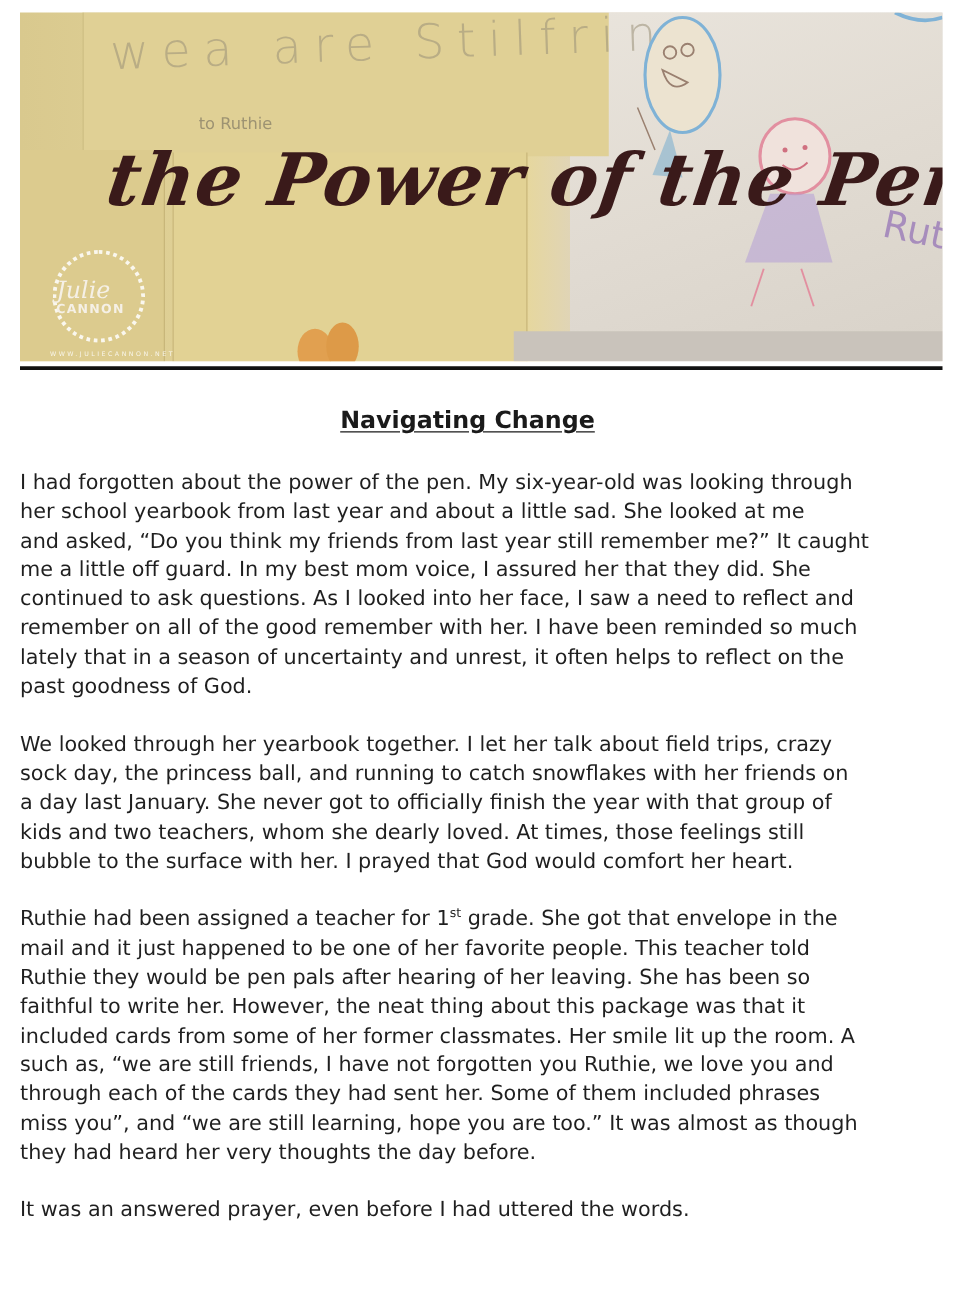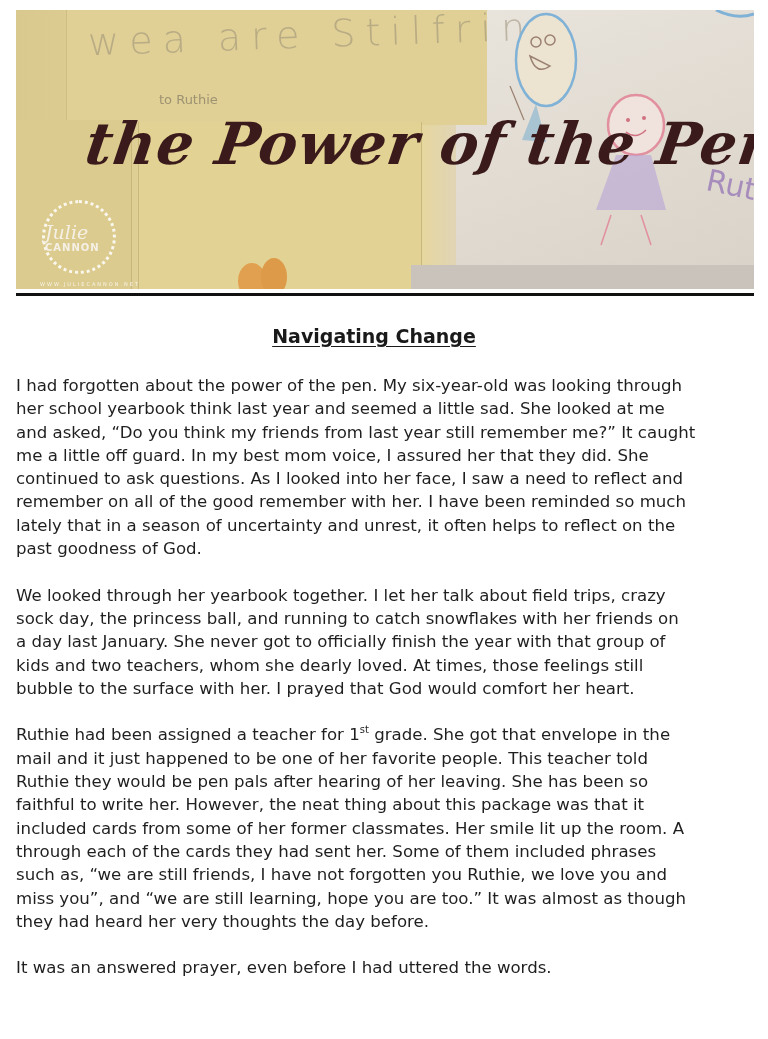--- a/index.html
+++ b/index.html
@@ -113,42 +113,42 @@
   <span class="logo-url">WWW.JULIECANNON.NET</span>
 </div>
 
 <div class="divider"></div>
 
 <div class="heading">Navigating Change</div>
 
 <div class="content">
   <p>
     <span class="line">I had forgotten about the power of the pen. My six-year-old was looking through</span>
-    <span class="line">her school yearbook think last year and seemed a little sad. She looked at me</span>
+    <span class="line">her school yearbook from last year and about a little sad. She looked at me</span>
     <span class="line">and asked, “Do you think my friends from last year still remember me?” It caught</span>
     <span class="line">me a little off guard. In my best mom voice, I assured her that they did. She</span>
     <span class="line">continued to ask questions. As I looked into her face, I saw a need to reflect and</span>
     <span class="line">remember on all of the good remember with her. I have been reminded so much</span>
     <span class="line">lately that in a season of uncertainty and unrest, it often helps to reflect on the</span>
     <span class="line">past goodness of God.</span>
   </p>
   <p>
     <span class="line">We looked through her yearbook together. I let her talk about field trips, crazy</span>
     <span class="line">sock day, the princess ball, and running to catch snowflakes with her friends on</span>
     <span class="line">a day last January. She never got to officially finish the year with that group of</span>
     <span class="line">kids and two teachers, whom she dearly loved. At times, those feelings still</span>
     <span class="line">bubble to the surface with her. I prayed that God would comfort her heart.</span>
   </p>
   <p>
     <span class="line"><span>Ruthie had been assigned a teacher for 1</span><sup>st</sup><span> grade. She got that envelope in the</span></span>
     <span class="line">mail and it just happened to be one of her favorite people. This teacher told</span>
     <span class="line">Ruthie they would be pen pals after hearing of her leaving.  She has been so</span>
     <span class="line">faithful to write her. However, the neat thing about this package was that it</span>
     <span class="line">included cards from some of her former classmates. Her smile lit up the room. A</span>
+    <span class="line">such as, “we are still friends, I have not forgotten you Ruthie, we love you and</span>
     <span class="line">through each of the cards they had sent her. Some of them included phrases</span>
-    <span class="line">such as, “we are still friends, I have not forgotten you Ruthie, we love you and</span>
     <span class="line">miss you”, and “we are still learning, hope you are too.” It was almost as though</span>
     <span class="line">they had heard her very thoughts the day before.</span>
   </p>
   <p>
     <span class="line">It was an answered prayer, even before I had uttered the words.</span>
   </p>
 </div>
 
 </body></html>

